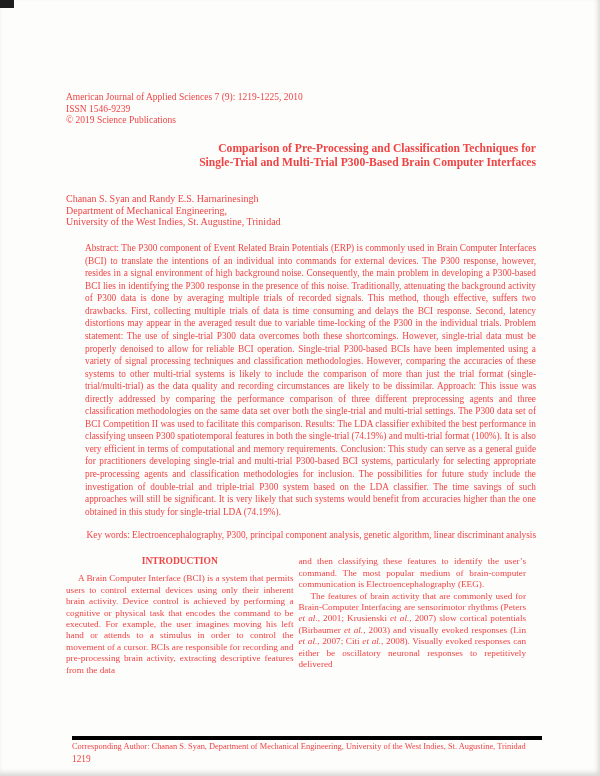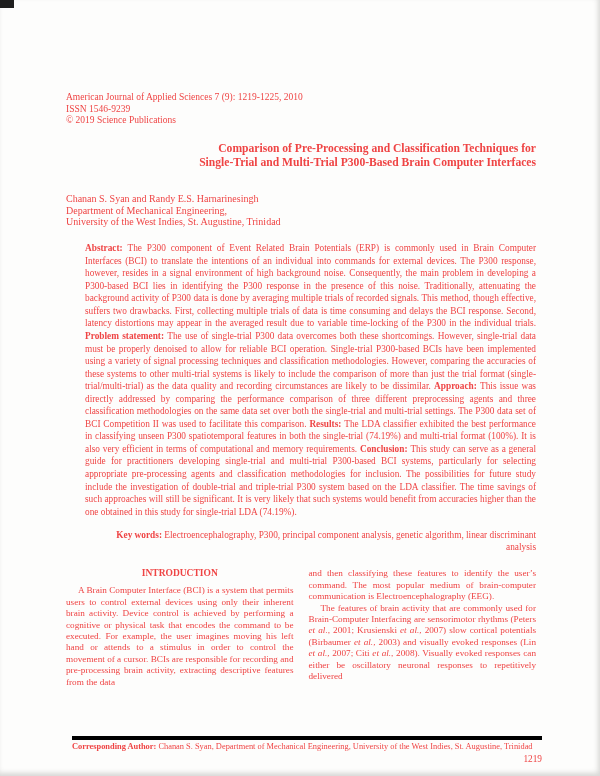--- a/index.html
+++ b/index.html
@@ -26,37 +26,37 @@
     margin-top:14px; margin-left:19px;
     font-size:9.3px; line-height:12.55px; text-align:justify;
   }
 
   .keywords {
     margin-top:11px; margin-left:19px;
     font-size:9.3px; line-height:12px;
     padding-left:52px; text-indent:-52px;text-align:right;
   }
 
-  .columns { display:flex; gap:15px; margin-top:15px; }
+  .columns { display:flex; gap:5px; margin-top:15px; }
   .col { width:227.5px; }
   .sec-heading { font-size:9.5px; font-weight:bold; text-align:center; margin-bottom:7px; }
   .para { font-size:9.2px; line-height:11.45px; text-align:justify; }
   .para.indent { text-indent:12px; }
 
   .footer {
     position:absolute; left:72px; top:736px; width:470px;
     border-top:4px solid #000000; padding-top:2px;
   }
   .corresponding {
     font-size:8.4px; line-height:10.2px;
     padding-left:88px; text-indent:-88px;
   }
-  .page-number { text-align:right; font-size:9.3px; margin-top:2px; }
+  .page-number { text-align:left; font-size:9.3px; margin-top:2px; }
 
-  .b { font-weight:bold; }
+  .b { font-weight:normal; }
   .i { font-style:italic; }
 </style>
 </head>
 <body>
 
 <div class="page">
   <div class="scan-corner"></div>
 
   <div class="content">
 

